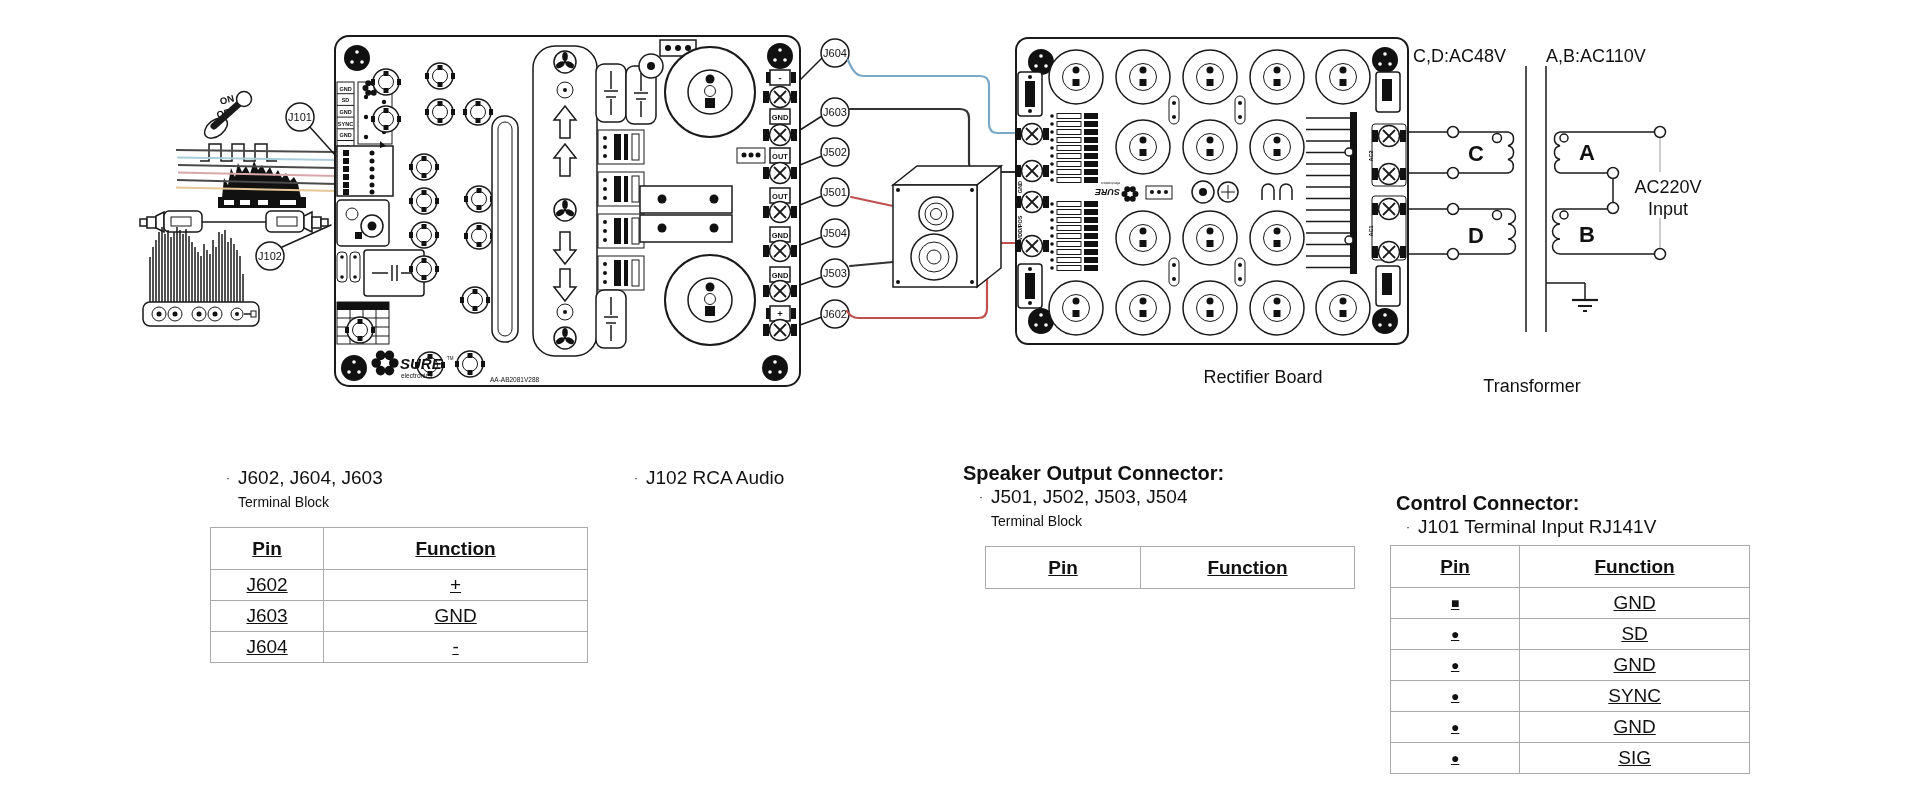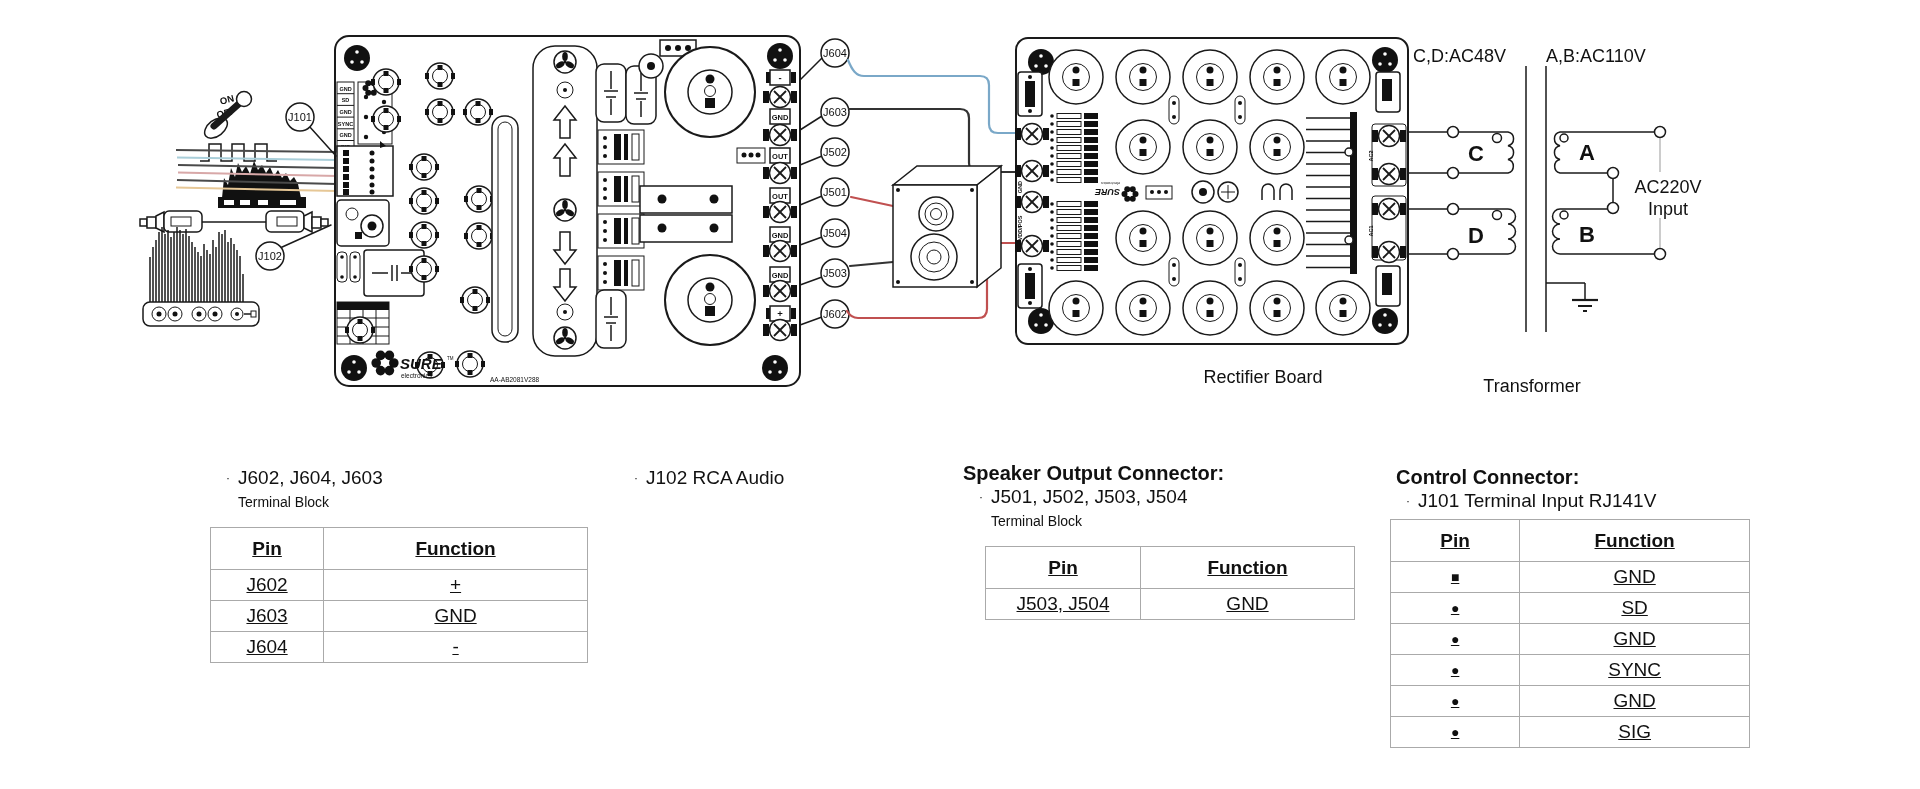--- a/index.html
+++ b/index.html
@@ -671,29 +671,25 @@
         <span class="marker">·</span>
         <span>J501, J502, J503, J504</span>
       </div>
   <div class="indent2">Terminal Block</div>
   <table class="tbl-speaker">
     <tbody>
           <tr>
       <th class="pin-col">Pin</th>
       <th>Function</th>
     </tr>
-    <tr>
-            <td>J503, J504</td>
-            <td>GND</td>
-          </tr>
   </tbody>
       </table>
 </div>
 
-<div class="section" style="left:1390px;top:466px;width:408px">
+<div class="section" style="left:1390px;top:492px;width:408px">
   <h3 style="margin-left:6px">Control Connector:</h3>
   <div class="bullet-line">
         <span class="marker">·</span>
         <span>J101 Terminal Input RJ141V</span>
       </div>
   <table class="tbl-control">
     <tbody>
           <tr>
       <th class="pin-col">Pin</th>
       <th>Function</th>

